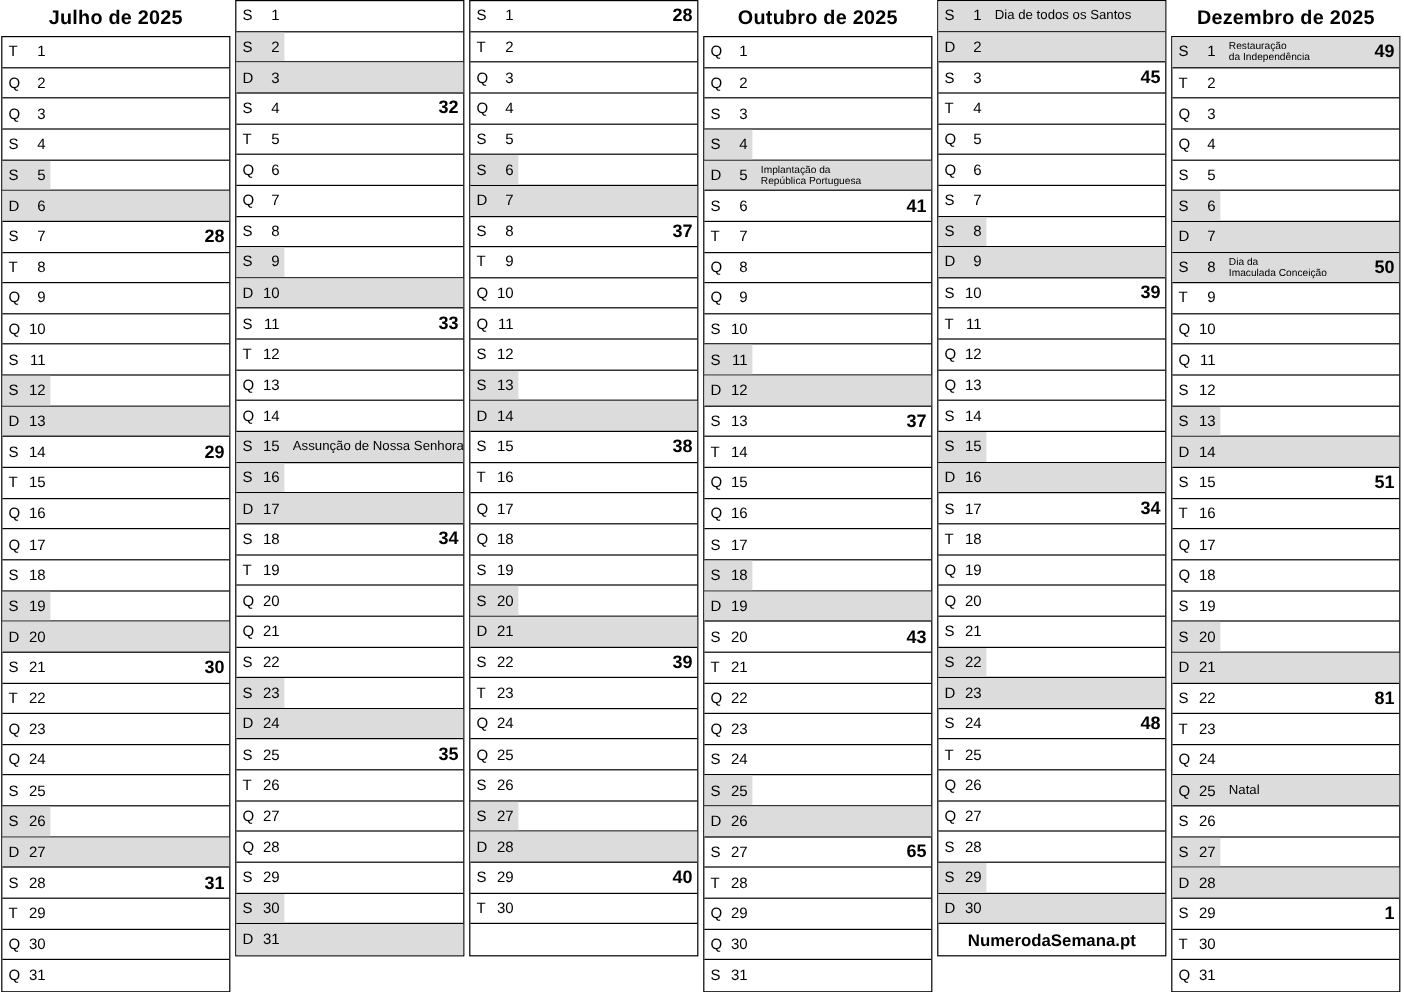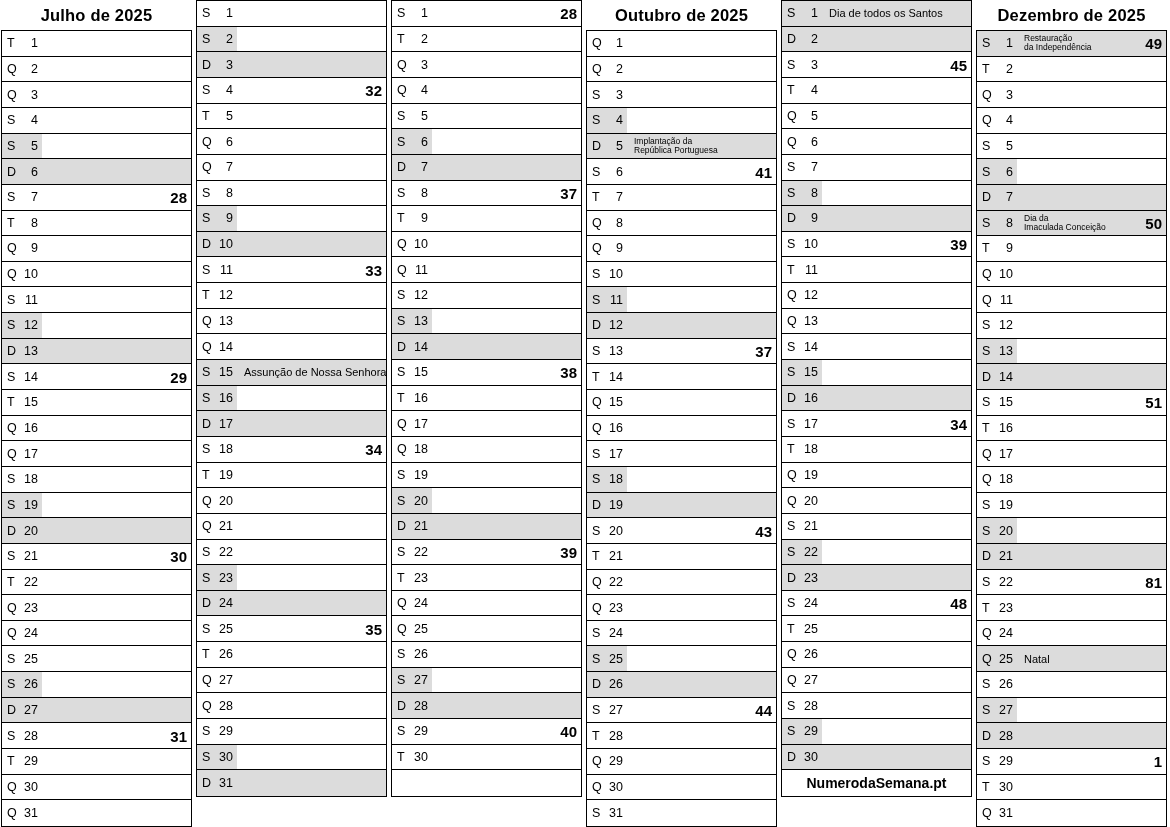--- a/index.html
+++ b/index.html
@@ -803,21 +803,21 @@
           <span class="day-label">
             <span class="dow">D</span>
             <span class="num">26</span>
           </span>
         </div>
         <div class="day-row">
           <span class="day-label">
             <span class="dow">S</span>
             <span class="num">27</span>
           </span>
-          <span class="week">44</span>
+          <span class="week">65</span>
         </div>
         <div class="day-row">
           <span class="day-label">
             <span class="dow">T</span>
             <span class="num">28</span>
           </span>
         </div>
         <div class="day-row">
           <span class="day-label">
             <span class="dow">Q</span>

